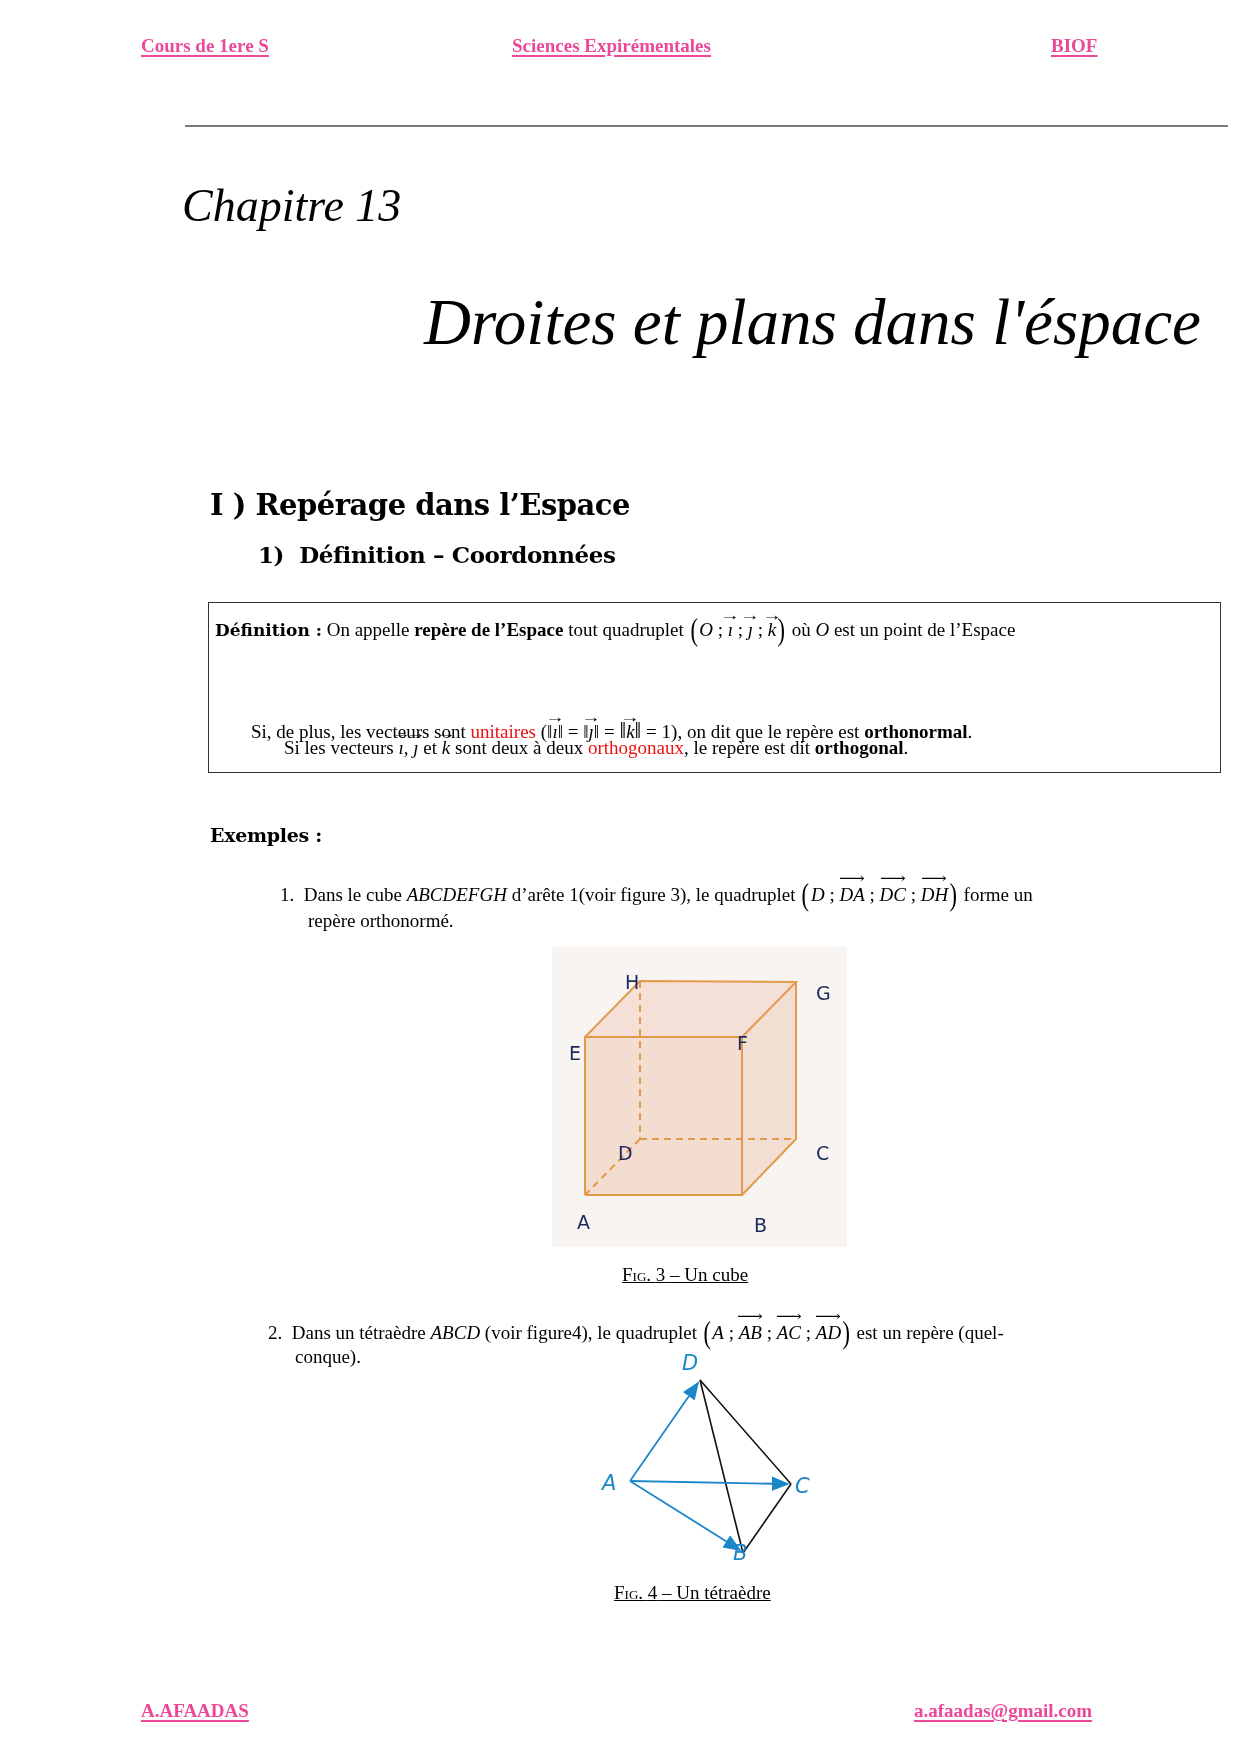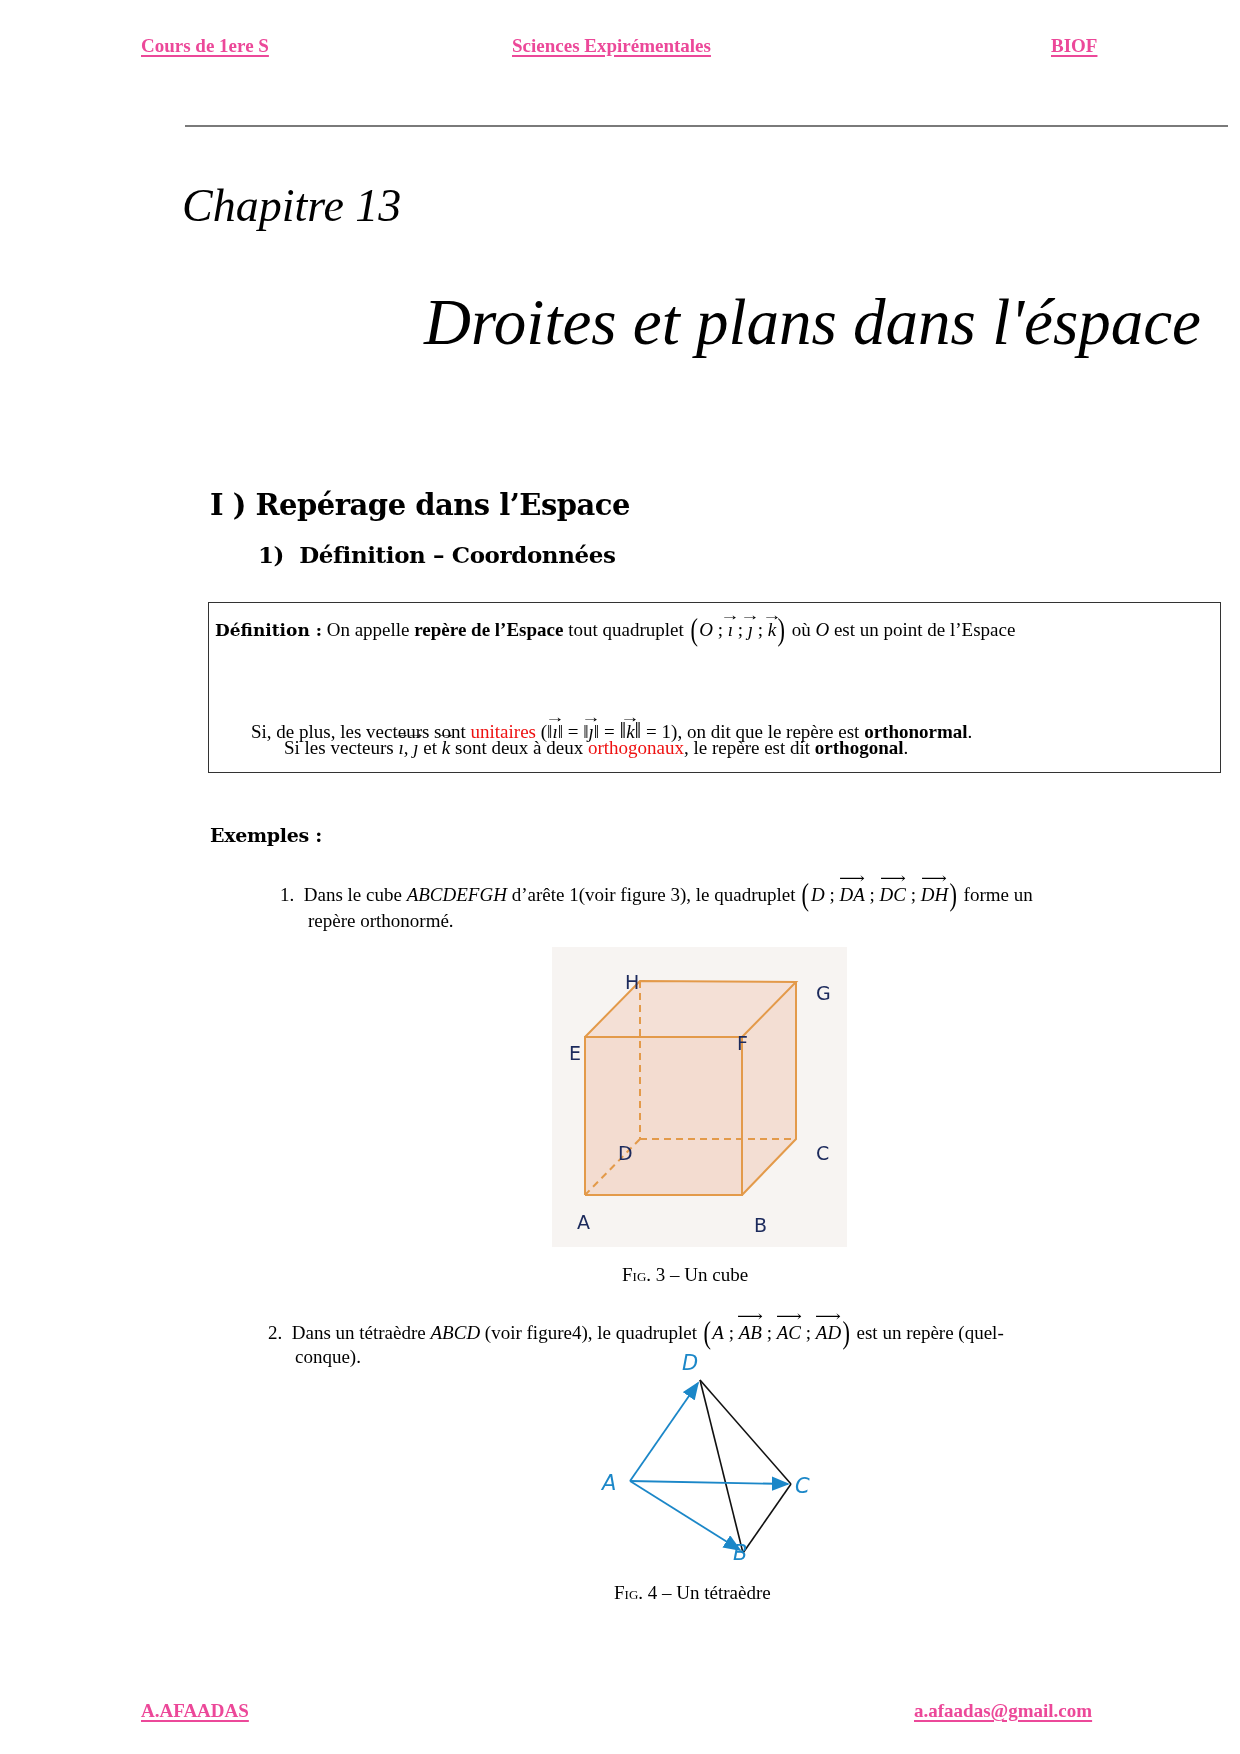--- a/index.html
+++ b/index.html
@@ -18,21 +18,21 @@
   .red { color: #ee1111; }
   .b { font-weight: bold; }
   .m { font-style: italic; }
   .vec { position: relative; display: inline-block; font-style: italic; padding-top: 3px; }
   .vec::before { content: "\2192"; position: absolute; top: -12px; left: 50%; transform: translateX(-50%) scaleX(1.3); font-style: normal; font-size: 15px; }
   .vec.wide::before { content: "\27F6"; transform: translateX(-50%) scaleX(1.2); }
   .big-paren { font-size: 32px; font-weight: 200; vertical-align: -4px; transform: scaleX(0.7); display: inline-block; }
   .ex-h { left: 210px; top: 824px; font-size: 19px; font-weight: bold; font-family: "DejaVu Serif", serif; letter-spacing: -0.3px; }
   .item { position: absolute; font-size: 19px; white-space: nowrap; }
   .fig { position: absolute; }
-  .cap { position: absolute; font-size: 19px; white-space: nowrap; }
+  .cap { position: absolute; font-size: 19px; white-space: nowrap; text-decoration: underline; }
   .sc { font-variant: small-caps; }
   .ftr { top: 1700px; }
 </style>
 </head>
 <body>
 
 <a class="abs hdr-link" style="left:141px; top:35px;">Cours de 1ere S</a>
 <a class="abs hdr-link" style="left:512px; top:35px;">Sciences Expirémentales</a>
 <a class="abs hdr-link" style="left:1051px; top:35px;">BIOF</a>
 <div class="abs rule"></div>

